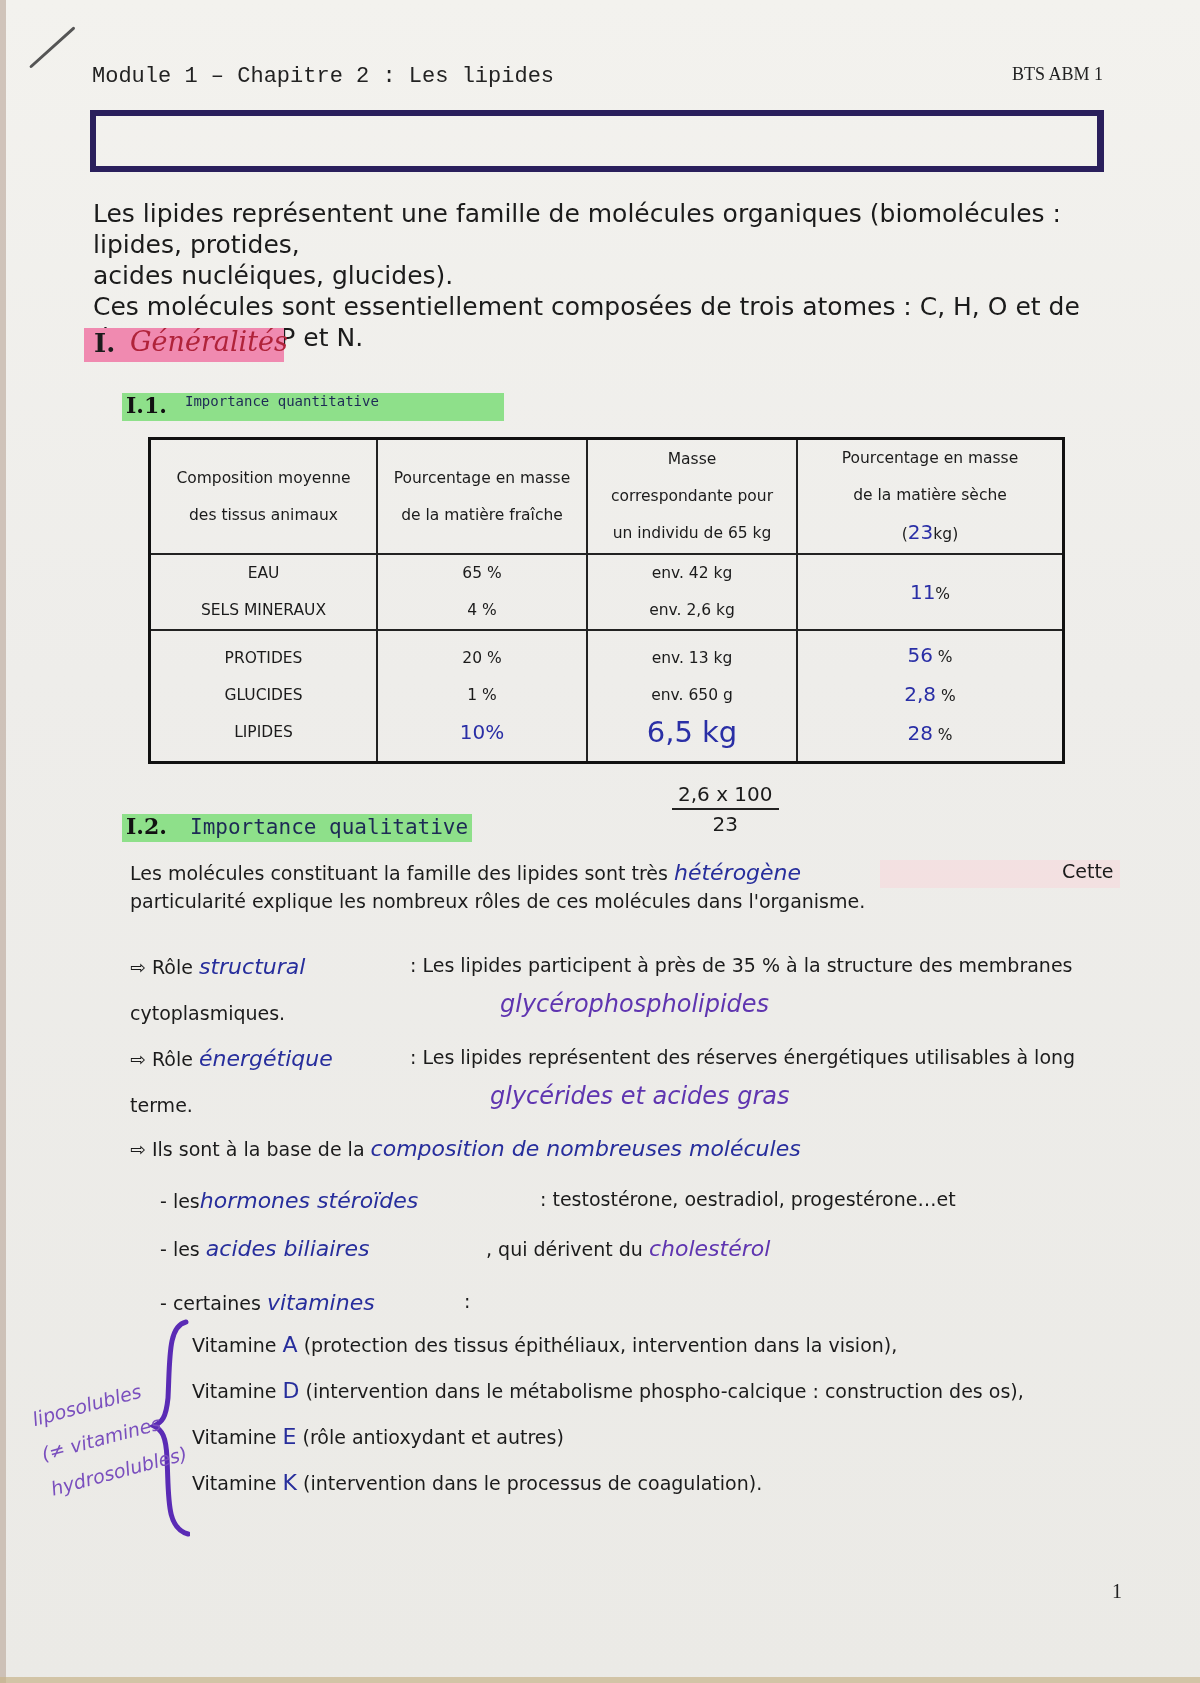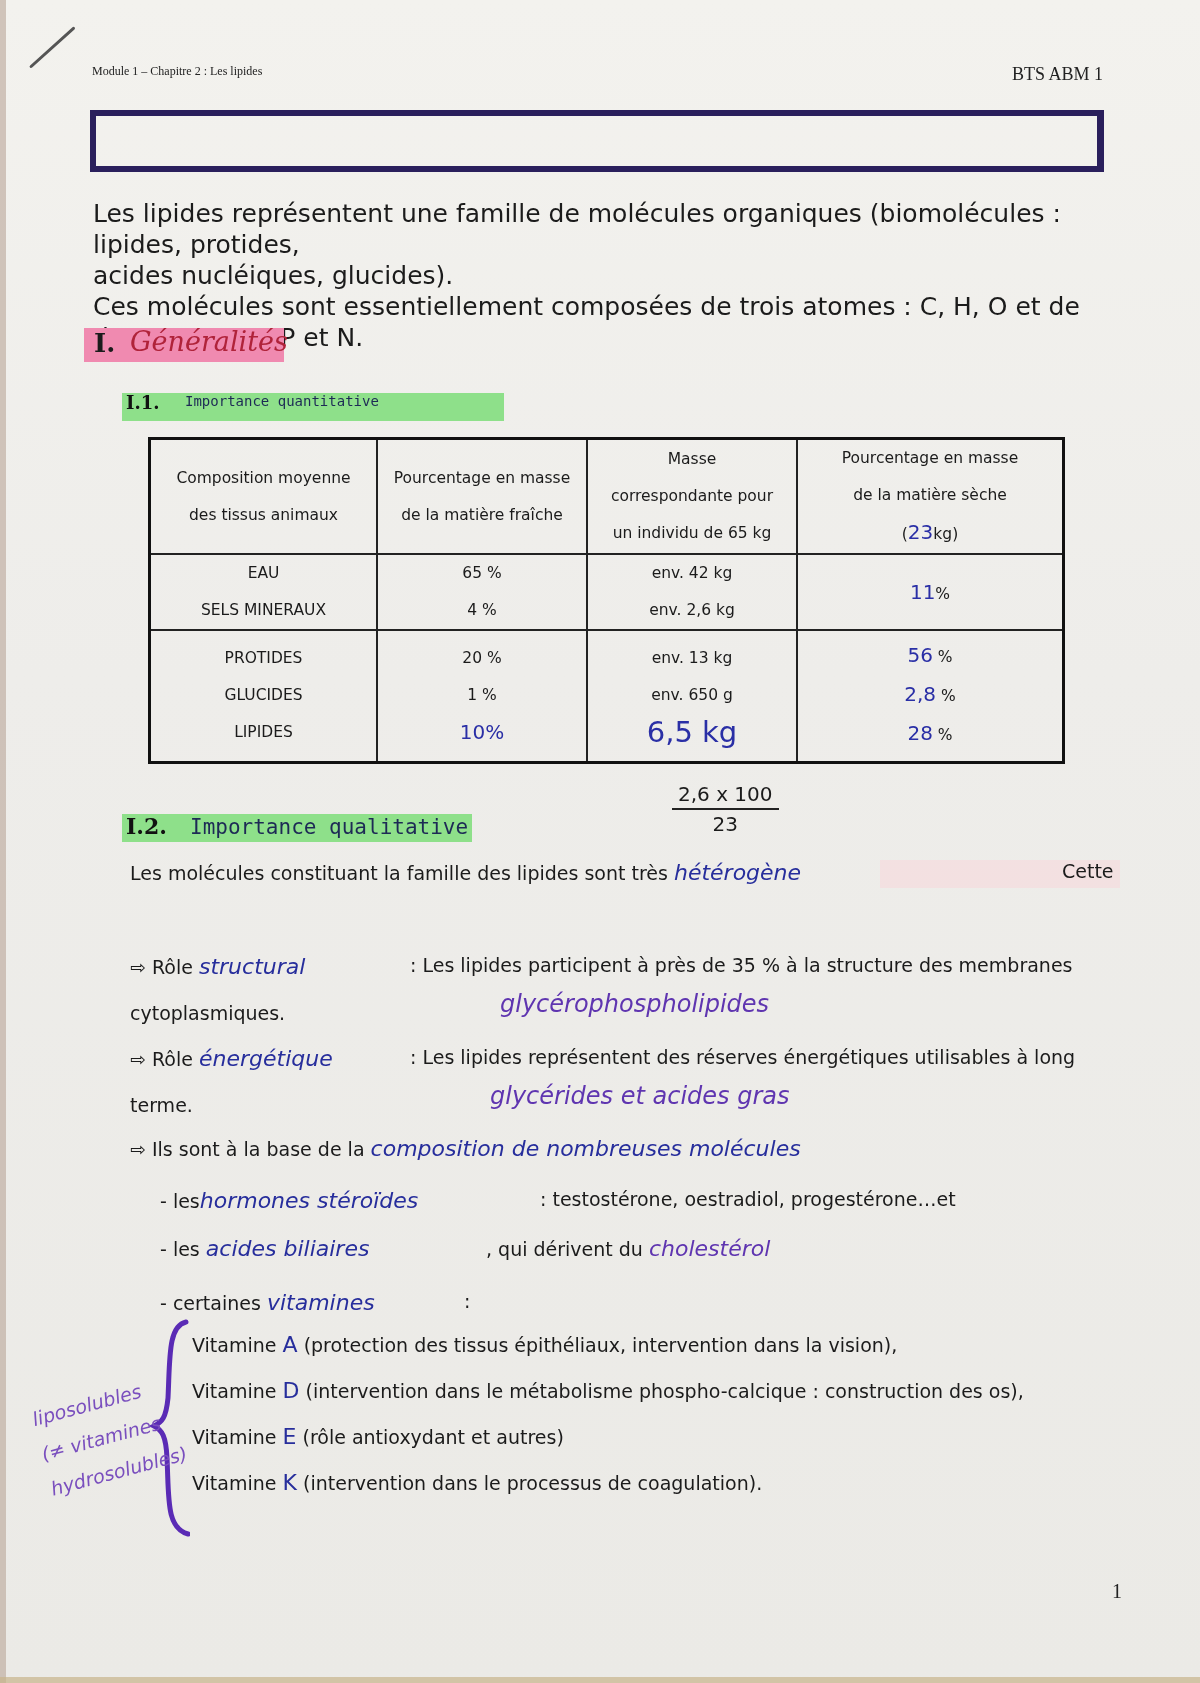--- a/index.html
+++ b/index.html
@@ -9,40 +9,40 @@
     font-family: "DejaVu Sans", sans-serif;
   }
   .page {
     position: absolute; left: 0; top: 0; width: 1200px; height: 1683px;
     background: linear-gradient(180deg, #f3f2ee 0%, #eeedea 40%, #ebeae6 100%);
   }
   .edge-left { position:absolute; left:0; top:0; width:6px; height:1683px; background:#b9a597; opacity:.6; }
   .edge-bottom { position:absolute; left:0; bottom:0; width:1200px; height:6px; background:#c8b48a; opacity:.7; }
   .pen-mark { position:absolute; left:30px; top:20px; width:60px; height:3px; background:#555; transform: rotate(-42deg); transform-origin:left center; top:66px; border-radius:2px; }
 
-  .hdr-left { position:absolute; left:92px; top:64px; font-family:Liberation Serif, serif; font-size:12px; color:#222; }
+  .hdr-left { position:absolute; left:92px; top:64px; font-family:Liberation Mono, monospace; font-size:22px; color:#222; }
   .hdr-right { position:absolute; left:1012px; top:64px; font-family:"Liberation Serif", serif; font-size:18px; color:#222; }
 
   .title-box {
     position:absolute; left:90px; top:110px; width:1014px; height:62px;
     border:6px solid #2a1f5c; border-right-width:7px; box-sizing:border-box;
   }
   .title-text {
     position:absolute; left:360px; top:120px; font-family:"DejaVu Sans", sans-serif;
     font-size:38px; letter-spacing:4px; color:#5a32b8; font-weight:normal;
   }
 
   .intro { position:absolute; left:93px; top:198px; width:1030px; font-size:25px; line-height:31px; color:#1b1b1b; font-family:"DejaVu Sans", sans-serif; }
   .intro p { margin:0; }
 
   .hl-pink { position:absolute; left:84px; top:328px; width:200px; height:34px; background:#f08ab0; }
   .sec1 { position:absolute; left:94px; top:328px; font-size:26px; color:#1b1b1b; font-family:"DejaVu Serif", serif; font-weight:bold; }
   .sec1-hand { position:absolute; left:130px; top:326px; font-size:27px; color:#b0233a; font-family:"DejaVu Serif", serif; font-style:italic; }
   .hl-green1 { position:absolute; left:122px; top:393px; width:382px; height:28px; background:#8ee08a; }
-  .sub11 { position:absolute; left:126px; top:392px; font-size:18px; color:#111; font-family:"DejaVu Serif", serif; font-weight:bold; }
+  .sub11 { position:absolute; left:126px; top:392px; font-size:22px; color:#111; font-family:"DejaVu Serif", serif; font-weight:bold; }
   .sub11-hand { position:absolute; left:185px; top:393px; font-size:14px; color:#1d2a55; font-family:"DejaVu Sans Mono", monospace; }
 
   table.comp {
     position:absolute; left:148px; top:437px; width:917px; border-collapse:collapse;
     font-family:"DejaVu Sans", sans-serif; font-size:15.5px; color:#1b1b1b;
     border:3px solid #111;
   }
   table.comp td, table.comp th { border:2px solid #222; text-align:center; vertical-align:middle; font-weight:normal; padding:0 6px; }
   table.comp th { height:113px; line-height:37px; }
   .cell-lines div { line-height:37px; }
@@ -166,20 +166,21 @@
   <div class="hl-green2"></div>
   <div class="sub12">I.2.</div>
   <div class="sub12-hand">Importance qualitative</div>
 
   <div class="pinkwash"></div>
   <div class="body-text" style="left:130px; top:860px;">
     <span>Les molécules constituant la famille des lipides sont très</span>
     <span class="hand hand-navy">hétérogène</span>
   </div>
   <div class="body-text" style="left:1062px; top:860px;">Cette</div>
+  <div class="body-text" style="left:130px; top:890px;">particularité explique les nombreux rôles de ces molécules dans l'organisme.</div>
 
   <div class="body-text" style="left:130px; top:954px;">
     <span>⇨</span>
     <span>Rôle</span>
     <span class="hand hand-navy">structural</span>
   </div>
   <div class="body-text" style="left:410px; top:954px;">: Les lipides participent à près de 35 % à la structure des membranes</div>
   <div class="body-text" style="left:130px; top:1002px;">cytoplasmiques.</div>
   <div class="body-text hand hand-purple" style="left:500px; top:990px; font-size:24px;">glycérophospholipides</div>
 

